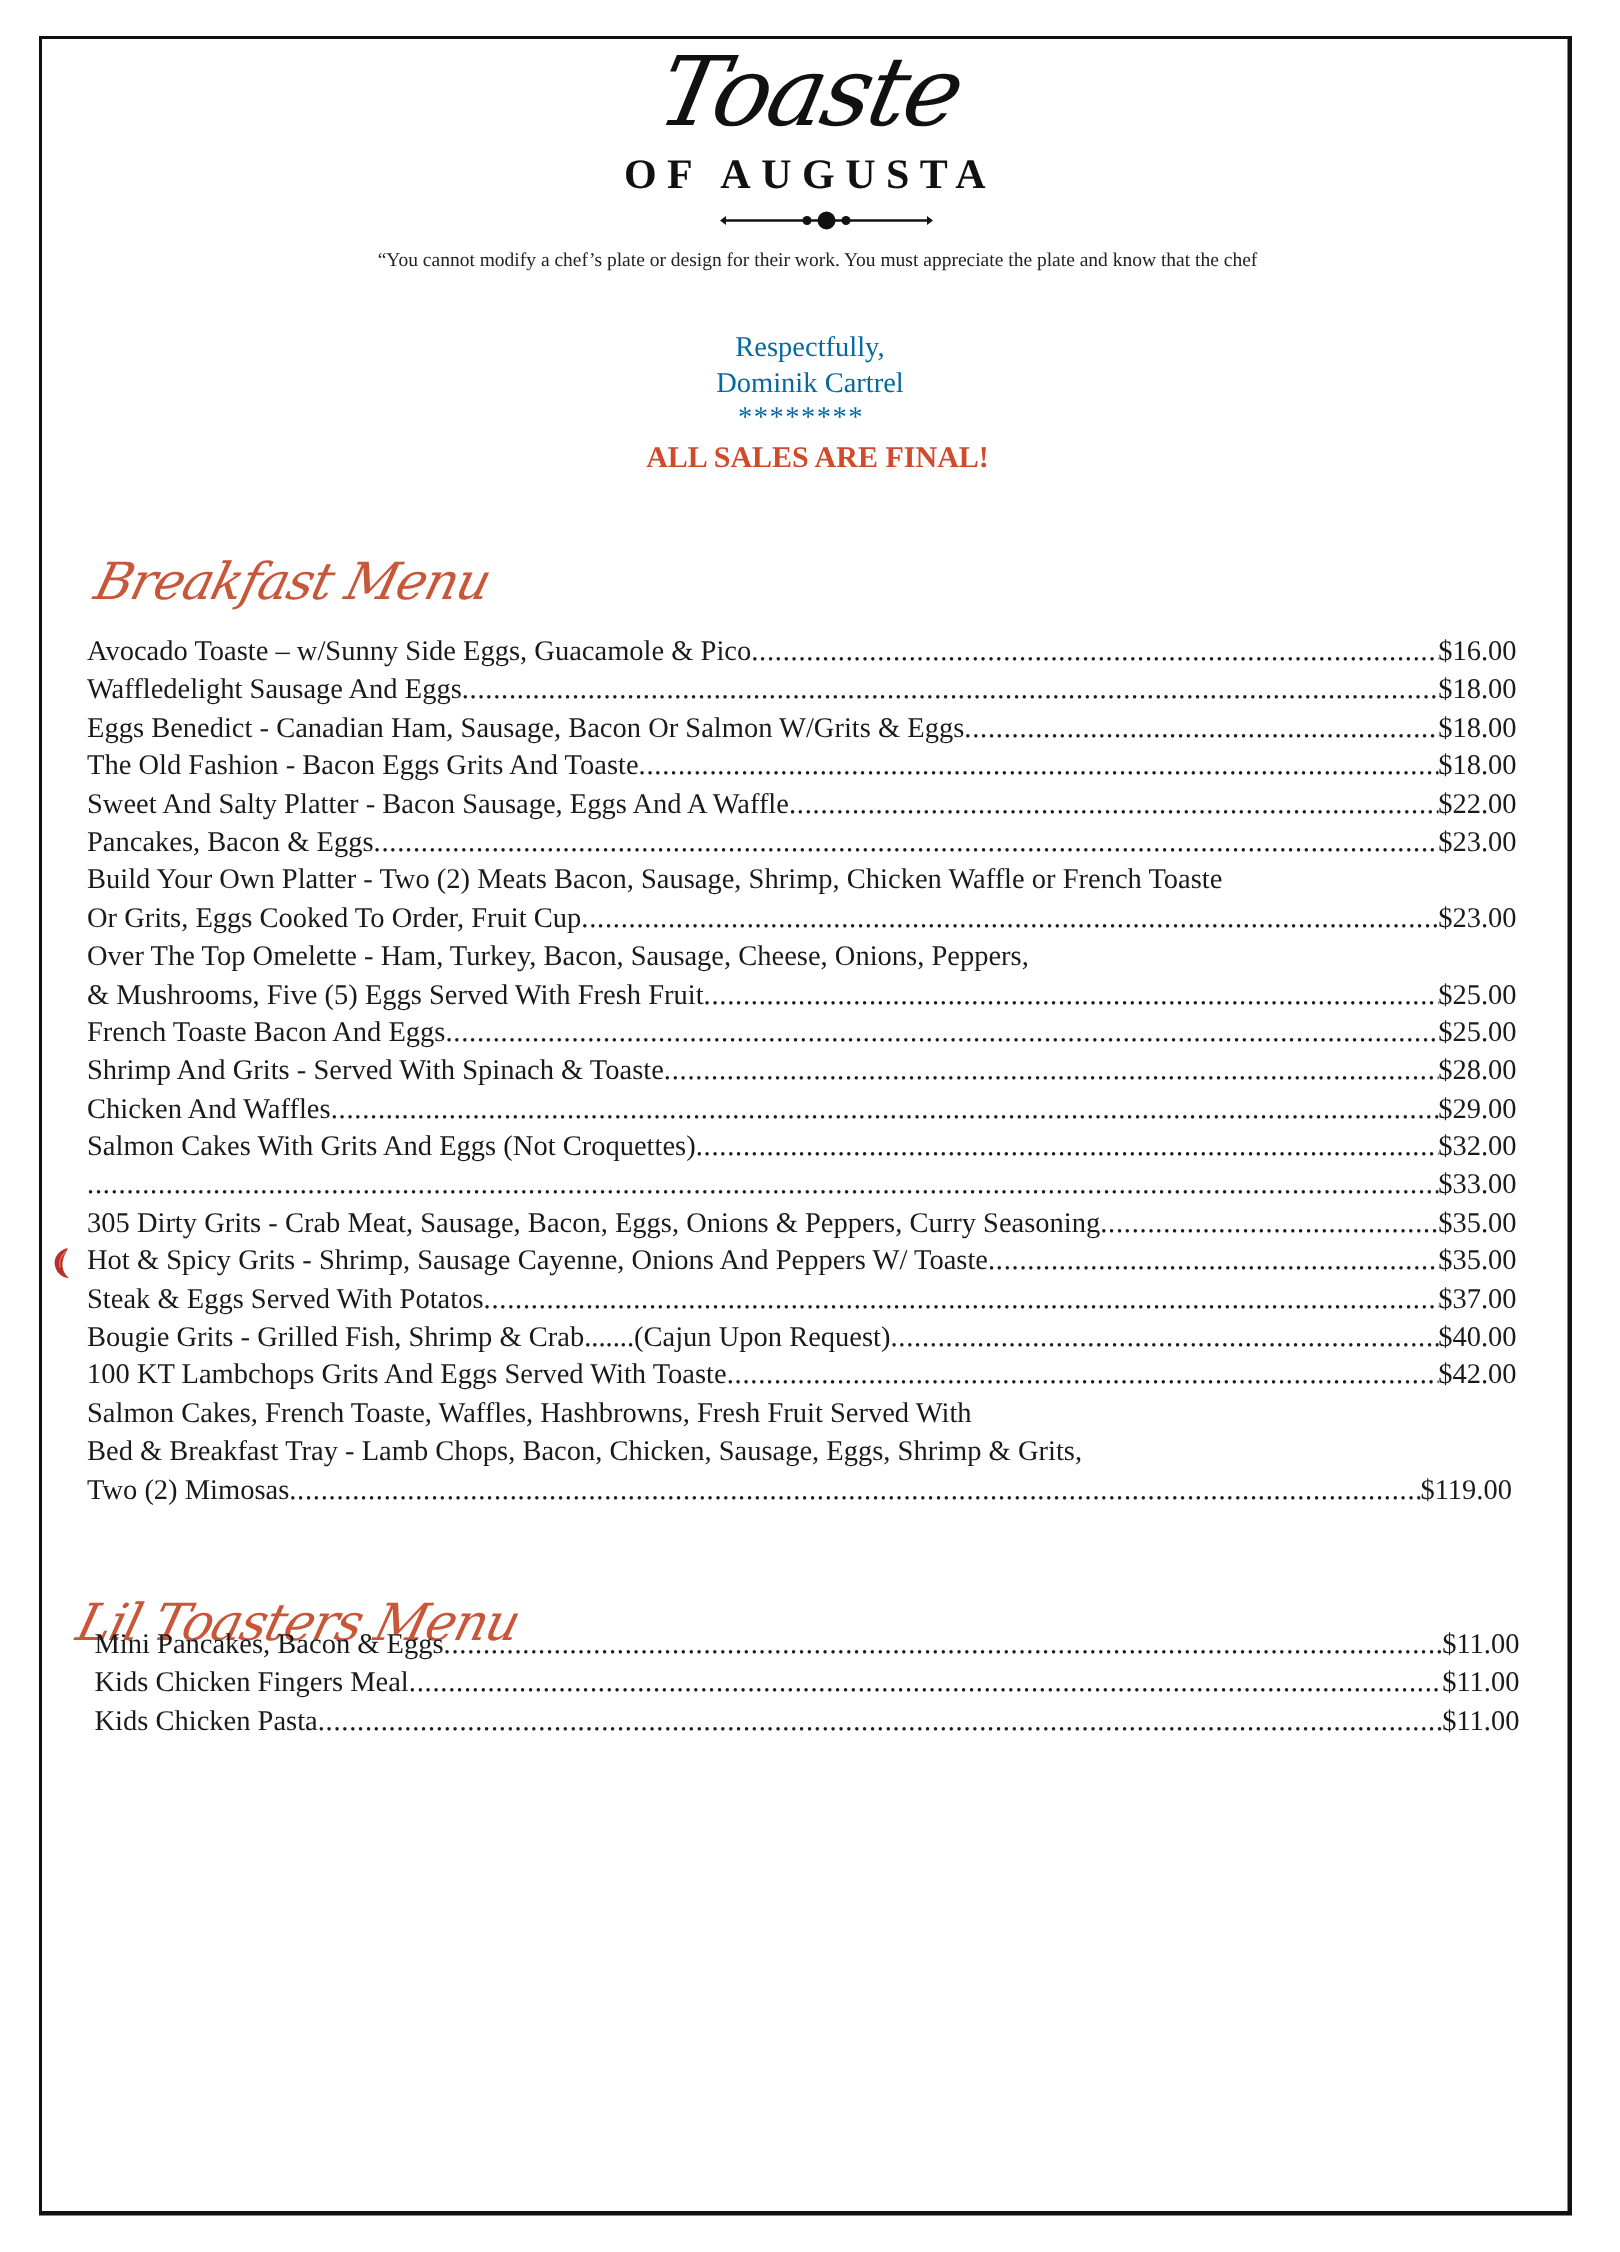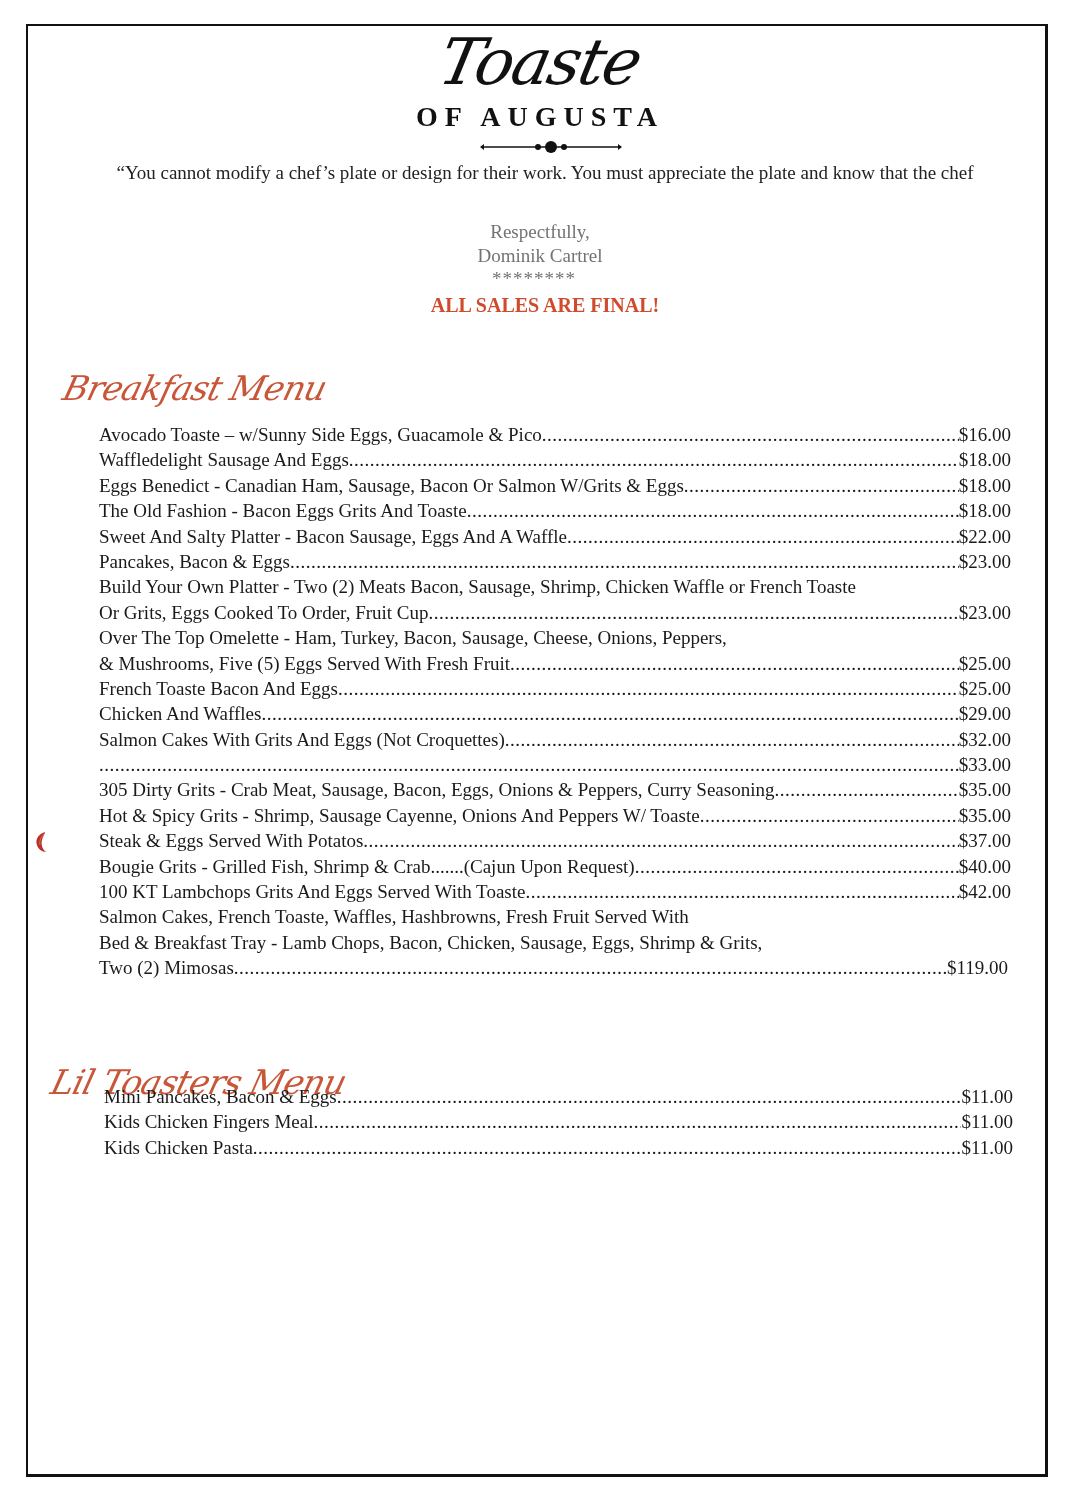--- a/index.html
+++ b/index.html
@@ -7,35 +7,35 @@
            font-family: "Liberation Serif", "DejaVu Serif", serif; color: #1a1a1a; }
     .page-border { position: absolute; left: 26px; top: 24px; width: 1017px; height: 1448px;
                    border: 2px solid #111; border-right-width: 3px; border-bottom-width: 3px; box-sizing: content-box; }
     .logo { position: absolute; left: 0; width: 1080px; text-align: center; }
     .logo-script { top: 22px; font-family: "DejaVu Serif", serif; font-style: italic; font-size: 64px;
                    letter-spacing: -2px; color: #111; transform: skewX(-12deg); line-height: 80px; }
     .logo-sub { top: 100px; font-family: Liberation Serif, serif; font-weight: bold; font-size: 28px;
                 letter-spacing: 7px; color: #111; line-height: 34px; }
     .ornament { position: absolute; left: 476px; top: 137px; width: 150px; height: 20px; }
     .quote { position: absolute; left: 40px; width: 1010px; top: 160px; text-align: center;
-             font-size: 19px; line-height: 25px; color: #222; }
-    .sign { position: absolute; left: 0; width: 1080px; text-align: center; font-size: 19px; line-height: 24px; color: #737373; }
+             font-size: 13px; line-height: 25px; color: #222; }
+    .sign { position: absolute; left: 0; width: 1080px; text-align: center; font-size: 19px; line-height: 24px; color: #0369a1; }
     .sign-1 { top: 220px; }
     .sign-2 { top: 244px; }
     .sign-3 { top: 267px; left: -6px; letter-spacing: 1px; }
     .final { position: absolute; left: 0; width: 1090px; top: 292px; text-align: center;
              font-weight: bold; font-size: 20px; color: #d04a2c; line-height: 26px; }
     .section-title { position: absolute; font-family: "DejaVu Serif", serif; font-style: italic;
                      color: #c8573a; font-size: 34px; transform: skewX(-14deg); letter-spacing: -1px; line-height: 40px; }
     .title-breakfast { left: 64px; top: 368px; }
     .title-kids { left: 52px; top: 1062px; }
     .menu { position: absolute; font-size: 19px; line-height: 25.4px; color: #1a1a1a; }
     .menu-breakfast { left: 58px; top: 422px; width: 953px; }
     .menu-kids { left: 63px; top: 1084px; width: 950px; font-family: Liberation Serif, serif; }
-    .line { display: flex; align-items: baseline; white-space: nowrap; height: 25.4px; overflow: hidden; margin-left: 41px; }
+    .line { display: flex; align-items: baseline; white-space: nowrap; height: 25.4px; overflow: hidden; }
     .line .txt { flex: 0 0 auto; }
     .line .dots { flex: 1 1 auto; overflow: hidden; white-space: nowrap; letter-spacing: 0.5px; }
     .line .dots::before { content: "........................................................................................................................................................................................................................"; }
     .line .price { flex: 0 0 auto; }
     .pepper { position: absolute; left: 33px; top: 831px; width: 16px; height: 22px; }
   </style>
 </head>
 <body>
 
 <div class="page-border"></div>
@@ -113,20 +113,25 @@
       <span class="txt">&amp; Mushrooms, Five (5) Eggs Served With Fresh Fruit</span>
       <span class="dots"></span>
       <span class="price">$25.00</span>
     </div>
   <div class="line">
       <span class="txt">French Toaste Bacon And Eggs</span>
       <span class="dots"></span>
       <span class="price">$25.00</span>
     </div>
   <div class="line">
+      <span class="txt">Shrimp And Grits - Served With Spinach &amp; Toaste</span>
+      <span class="dots"></span>
+      <span class="price">$28.00</span>
+    </div>
+  <div class="line">
       <span class="txt">Chicken And Waffles</span>
       <span class="dots"></span>
       <span class="price">$29.00</span>
     </div>
   <div class="line">
       <span class="txt">Salmon Cakes With Grits And Eggs (Not Croquettes)</span>
       <span class="dots"></span>
       <span class="price">$32.00</span>
     </div>
   <div class="line">

